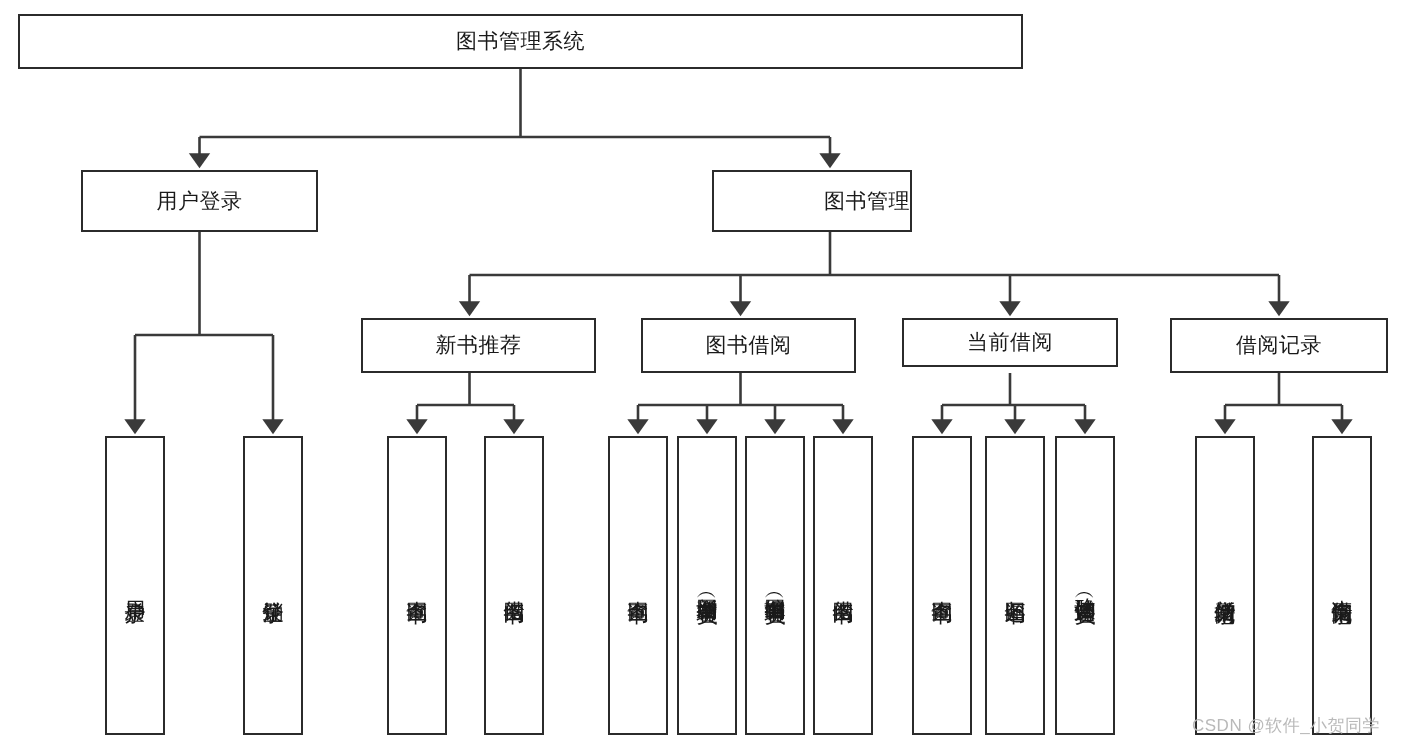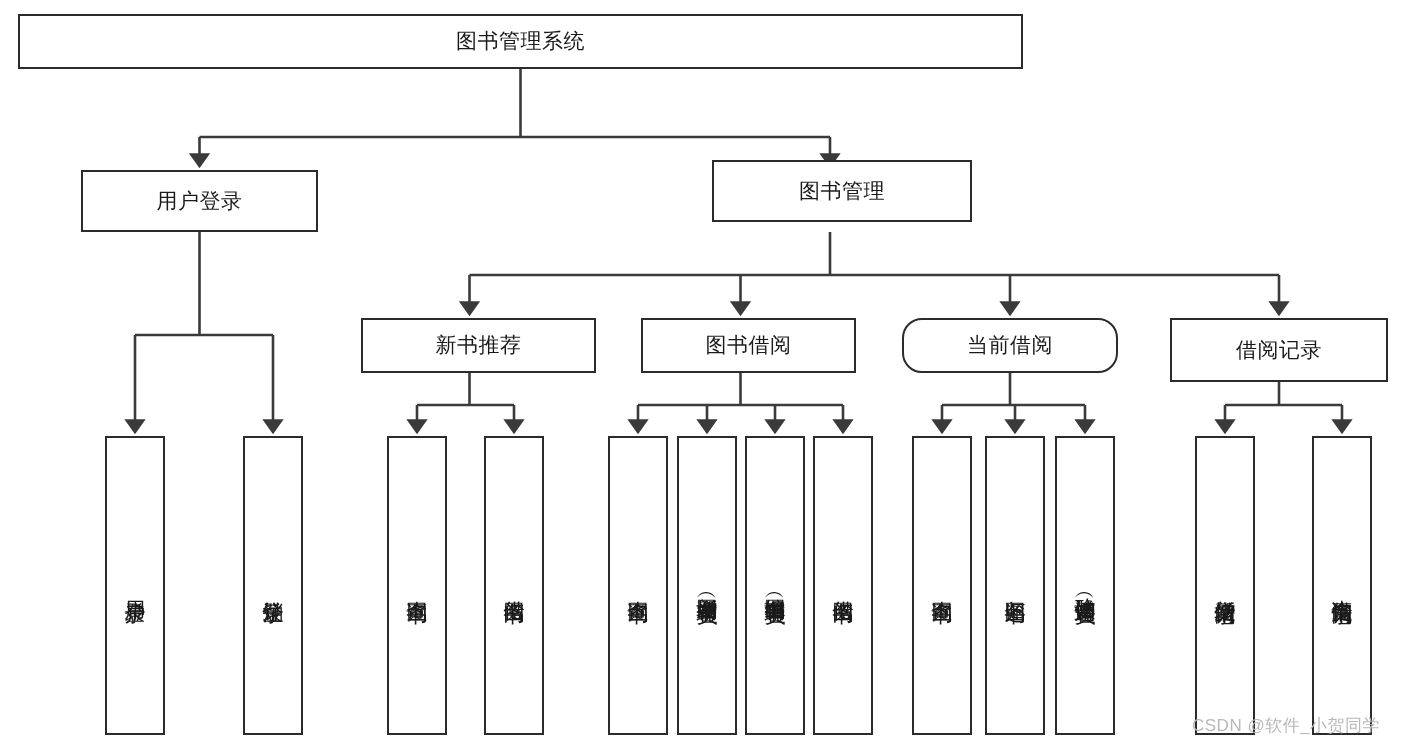--- a/index.html
+++ b/index.html
@@ -111,33 +111,33 @@
       </g>
   </svg>
 
   <div id="boxes-layer">
       <div class="node-box root-box" style="left: 18px; top: 14px; width: 1005px; height: 55px;">
         <span class="node-label">图书管理系统</span>
       </div>
       <div class="node-box level2-box" style="left: 81px; top: 170px; width: 237px; height: 62px;">
         <span class="node-label">用户登录</span>
       </div>
-      <div class="node-box level2-box" style="left: 712px; top: 160px; width: 260px; height: 62px;">
+      <div class="node-box level2-box" style="left: 712px; top: 170px; width: 200px; height: 62px; justify-content: flex-end;">
         <span class="node-label">图书管理</span>
       </div>
       <div class="node-box level3-box" style="left: 361px; top: 318px; width: 235px; height: 55px;">
         <span class="node-label">新书推荐</span>
       </div>
       <div class="node-box level3-box" style="left: 633px; top: 318px; width: 215px; height: 55px; margin-left: 8px;">
         <span class="node-label">图书借阅</span>
       </div>
-      <div class="node-box level3-box" style="left: 902px; top: 318px; width: 216px; height: 55px; border-radius: 20px;">
+      <div class="node-box level3-box" style="left: 902px; top: 318px; width: 216px; height: 49px;">
         <span class="node-label">当前借阅</span>
       </div>
-      <div class="node-box level3-box" style="left: 1170px; top: 318px; width: 218px; height: 64px;">
+      <div class="node-box level3-box" style="left: 1170px; top: 318px; width: 218px; height: 55px;">
         <span class="node-label">借阅记录</span>
       </div>
       <div class="node-box leaf-box level4-box" style="left: 105px; top: 436px; width: 60px; height: 299px;">
         <span class="node-label">用户登录</span>
       </div>
       <div class="node-box leaf-box level4-box" style="left: 243px; top: 436px; width: 60px; height: 299px;">
         <span class="node-label">注销登录</span>
       </div>
       <div class="node-box leaf-box level4-box" style="left: 387px; top: 436px; width: 60px; height: 299px;">
         <span class="node-label">查询图书</span>

